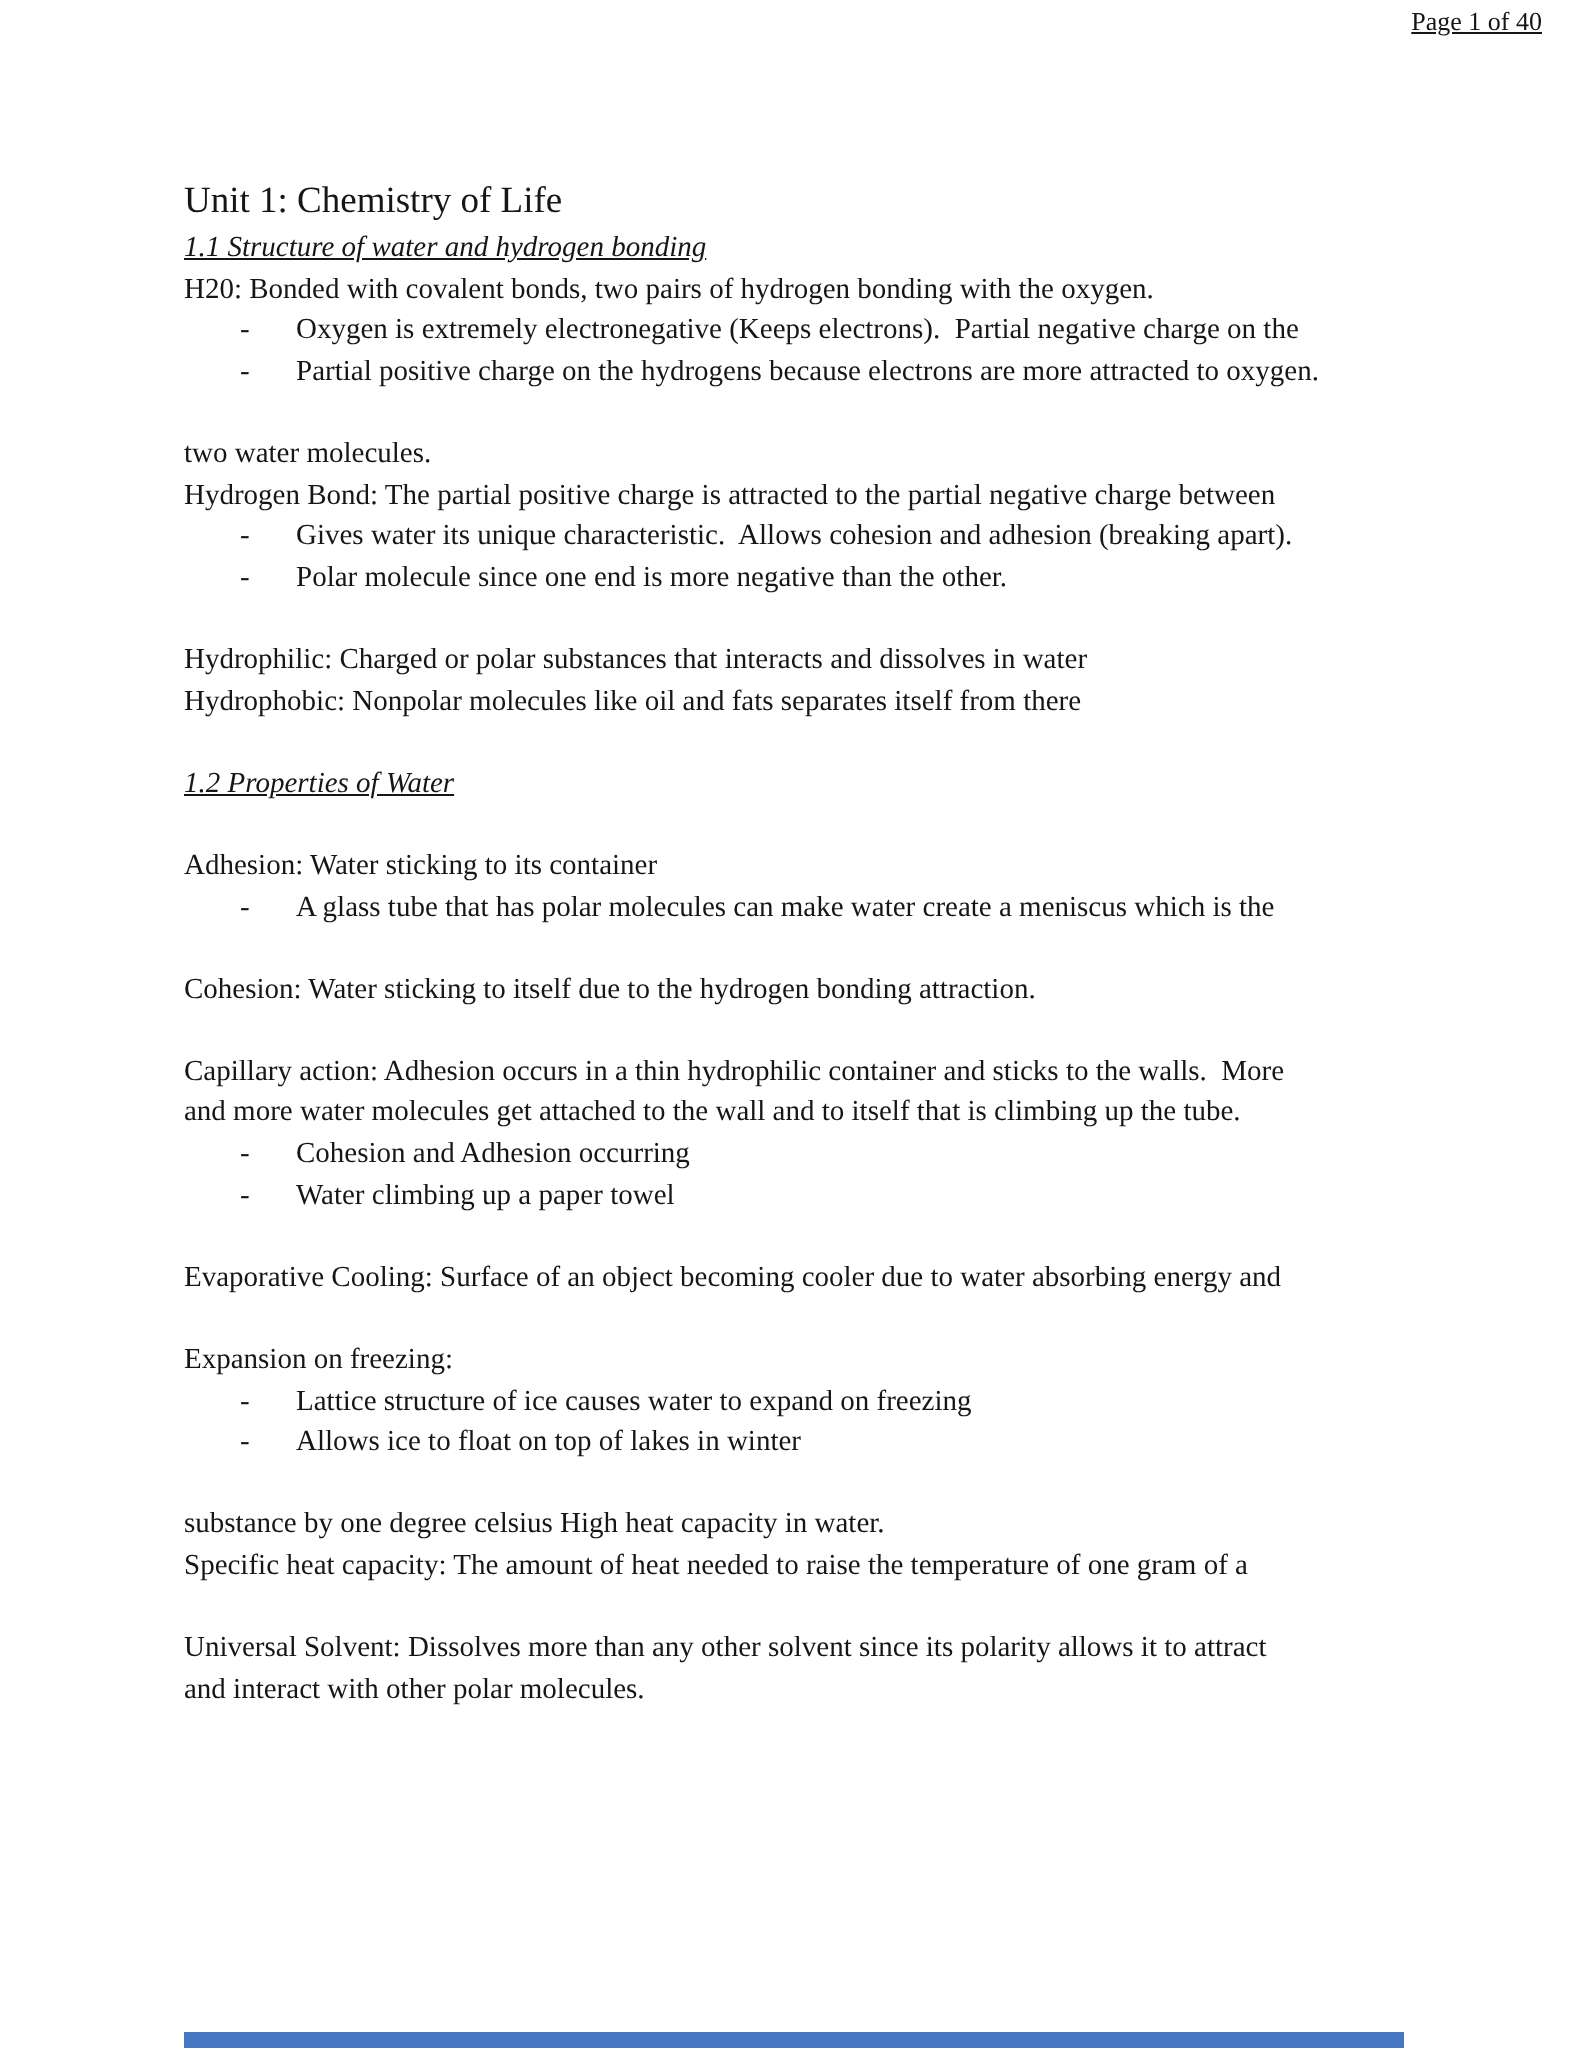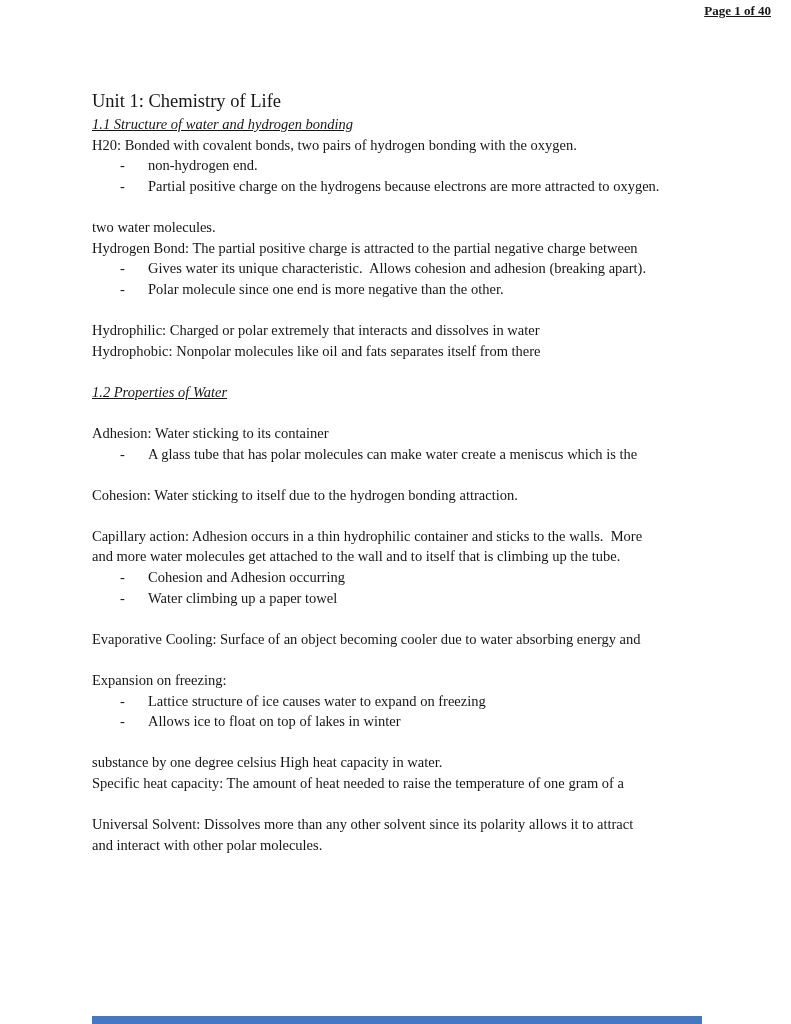--- a/index.html
+++ b/index.html
@@ -11,21 +11,20 @@
     position: relative;
     overflow: hidden;
   }
   .page-indicator {
     position: absolute;
     top: 2px; right: 20px;
     font-size: 13px;
     line-height: 17px;
     text-decoration: underline;
     white-space: pre;
-    font-weight: bold;
   }
   .content {
     position: absolute;
     left: 92px; top: 88px;
     width: 616px;
   }
   .doc-title {
     font-size: 18.5px;
     font-weight: normal;
     line-height: 26px;
@@ -61,21 +60,21 @@
   <div>
       <div class="heading">
         <div class="line">1.1 Structure of water and hydrogen bonding</div>
       </div>
       <div class="para">
         <div class="line">H20: Bonded with covalent bonds, two pairs of hydrogen bonding with the oxygen.</div>
       </div>
       <div class="bullet-list">
         <div class="bullet-item">
           <span class="bullet-marker">-</span>
-          <div class="line">non-hydrogen end.</div>
+          <div class="line">Oxygen is extremely electronegative (Keeps electrons).  Partial negative charge on the</div>
         </div>
         <div class="bullet-item">
           <span class="bullet-marker">-</span>
           <div class="line">Partial positive charge on the hydrogens because electrons are more attracted to oxygen.</div>
         </div>
       </div>
       <div class="spacer"></div>
       <div class="para">
         <div class="line">two water molecules.</div>
         <div class="line">Hydrogen Bond: The partial positive charge is attracted to the partial negative charge between</div>
@@ -85,21 +84,21 @@
           <span class="bullet-marker">-</span>
           <div class="line">Gives water its unique characteristic.  Allows cohesion and adhesion (breaking apart).</div>
         </div>
         <div class="bullet-item">
           <span class="bullet-marker">-</span>
           <div class="line">Polar molecule since one end is more negative than the other.</div>
         </div>
       </div>
       <div class="spacer"></div>
       <div class="para">
-        <div class="line">Hydrophilic: Charged or polar extremely that interacts and dissolves in water</div>
+        <div class="line">Hydrophilic: Charged or polar substances that interacts and dissolves in water</div>
       </div>
       <div class="para">
         <div class="line">Hydrophobic: Nonpolar molecules like oil and fats separates itself from there</div>
       </div>
       <div class="spacer"></div>
       <div class="heading">
         <div class="line">1.2 Properties of Water</div>
       </div>
       <div class="spacer"></div>
       <div class="para">

